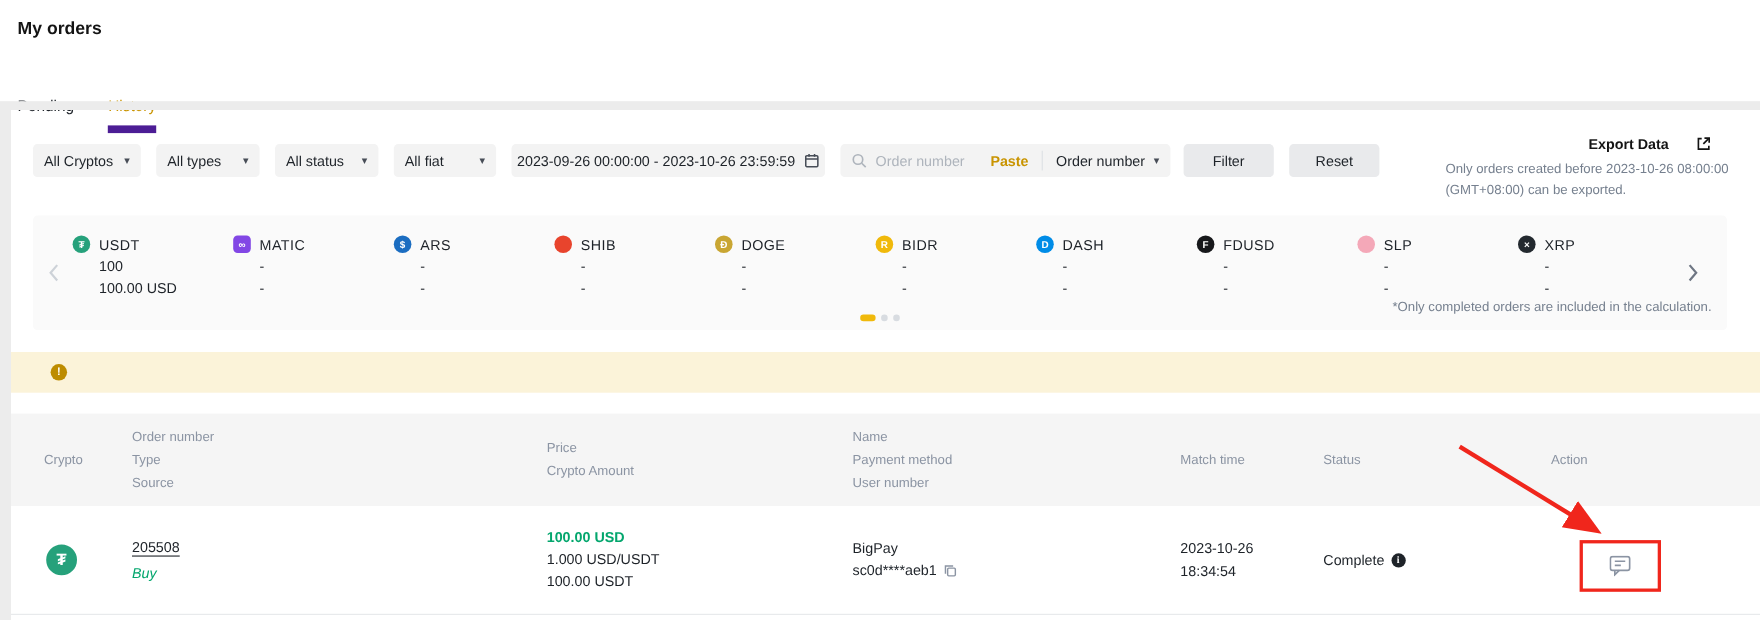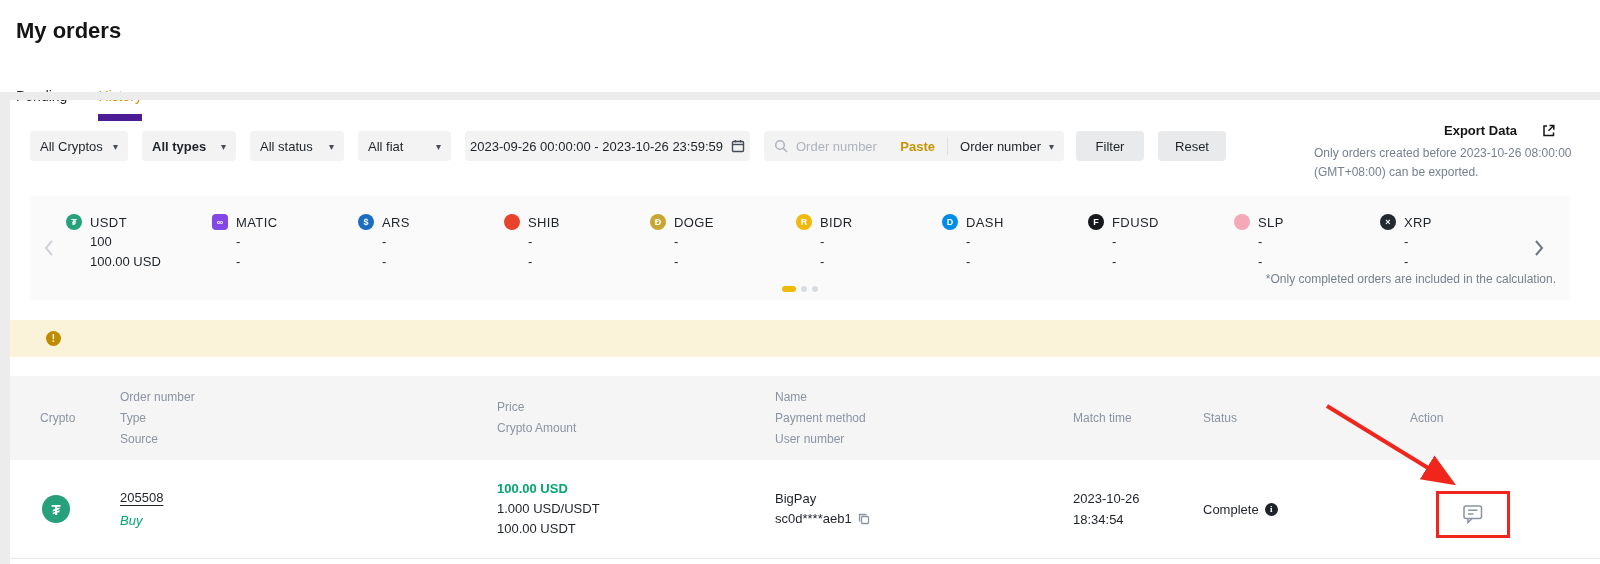--- a/index.html
+++ b/index.html
@@ -3,43 +3,43 @@
 <meta charset="utf-8">
 <style>
   html,body{margin:0;padding:0;}
   body{
     width:1600px;height:564px;position:relative;overflow:hidden;
     background:#ffffff;color:#1E2329;
     font-family:"Liberation Sans","DejaVu Sans",sans-serif;
     -webkit-font-smoothing:antialiased;
   }
   
-  .page-title{position:absolute;left:16px;top:18px;font-size:22px;font-weight:700;color:#141414;}
+  .page-title{position:absolute;left:16px;top:18px;font-size:16px;font-weight:700;color:#141414;}
   .tabs{position:absolute;left:16px;top:58px;display:flex;gap:31px;}
   .tab{font-size:14px;color:#1E2329;padding-bottom:10px;cursor:pointer;margin-top:30px;}
   .tab.active{color:#C99400;font-weight:500;border-bottom:7px solid #4c1d95;}
   .page-strip{position:absolute;left:0;top:92px;right:0;height:8px;background:#ECECEC;}
   .left-gutter{position:absolute;left:0;top:100px;width:10px;bottom:0;background:#ECECEC;}
 
   
   .filter-row{position:absolute;left:30px;top:131px;display:flex;gap:14px;align-items:center;}
   .pill{height:30px;background:#F3F3F3;border-radius:4px;display:flex;align-items:center;
         font-size:13px;color:#1E2329;box-sizing:border-box;}
   .dropdown{justify-content:space-between;padding:0 10px;cursor:pointer;}
-  .dd-crypto{width:98px;} .dd-type{width:94px;font-weight:bold;} .dd-status{width:94px;} .dd-fiat{width:93px;}
+  .dd-crypto{width:98px;} .dd-type{width:94px;} .dd-status{width:94px;} .dd-fiat{width:93px;}
   .caret{font-size:10px;color:#474D57;margin-left:8px;}
   .date-box{width:285px;justify-content:center;gap:8px;cursor:pointer;}
   .search-box{width:300px;padding:0 10px;gap:6px;}
   .search-box input{flex:1;min-width:0;border:none;outline:none;background:transparent;
         font-size:13px;color:#1E2329;font-family:inherit;}
   .search-box input::placeholder{color:#AEB4BC;}
   .paste{color:#C99400;font-weight:600;font-size:13px;cursor:pointer;white-space:nowrap;}
   .vdivider{width:1px;height:18px;background:#DDE0E4;margin:0 6px;}
   .search-type{display:flex;align-items:center;font-size:13px;color:#1E2329;cursor:pointer;white-space:nowrap;}
-  .btn{height:30px;width:68px;background:#E9EAEC;border:none;border-radius:4px;
+  .btn{height:30px;width:82px;background:#E9EAEC;border:none;border-radius:4px;
        font-size:13px;color:#1E2329;font-family:inherit;cursor:pointer;}
   .btn-filter{margin-left:-2px;} 
   .export-wrap{position:absolute;right:44px;top:123px;display:flex;gap:24px;cursor:pointer;}
   .export-label{font-size:13px;font-weight:700;color:#141414;}
   .export-note{position:absolute;right:44px;top:144px;width:242px;font-size:12px;line-height:19px;color:#76808F;}
   .export-note div{white-space:nowrap;}
 
   
   .carousel{position:absolute;left:30px;right:30px;top:196px;height:104px;background:#FAFAFA;border-radius:4px;}
   .carousel-items{position:absolute;left:36px;top:16px;display:grid;grid-template-columns:repeat(10,146px);}

